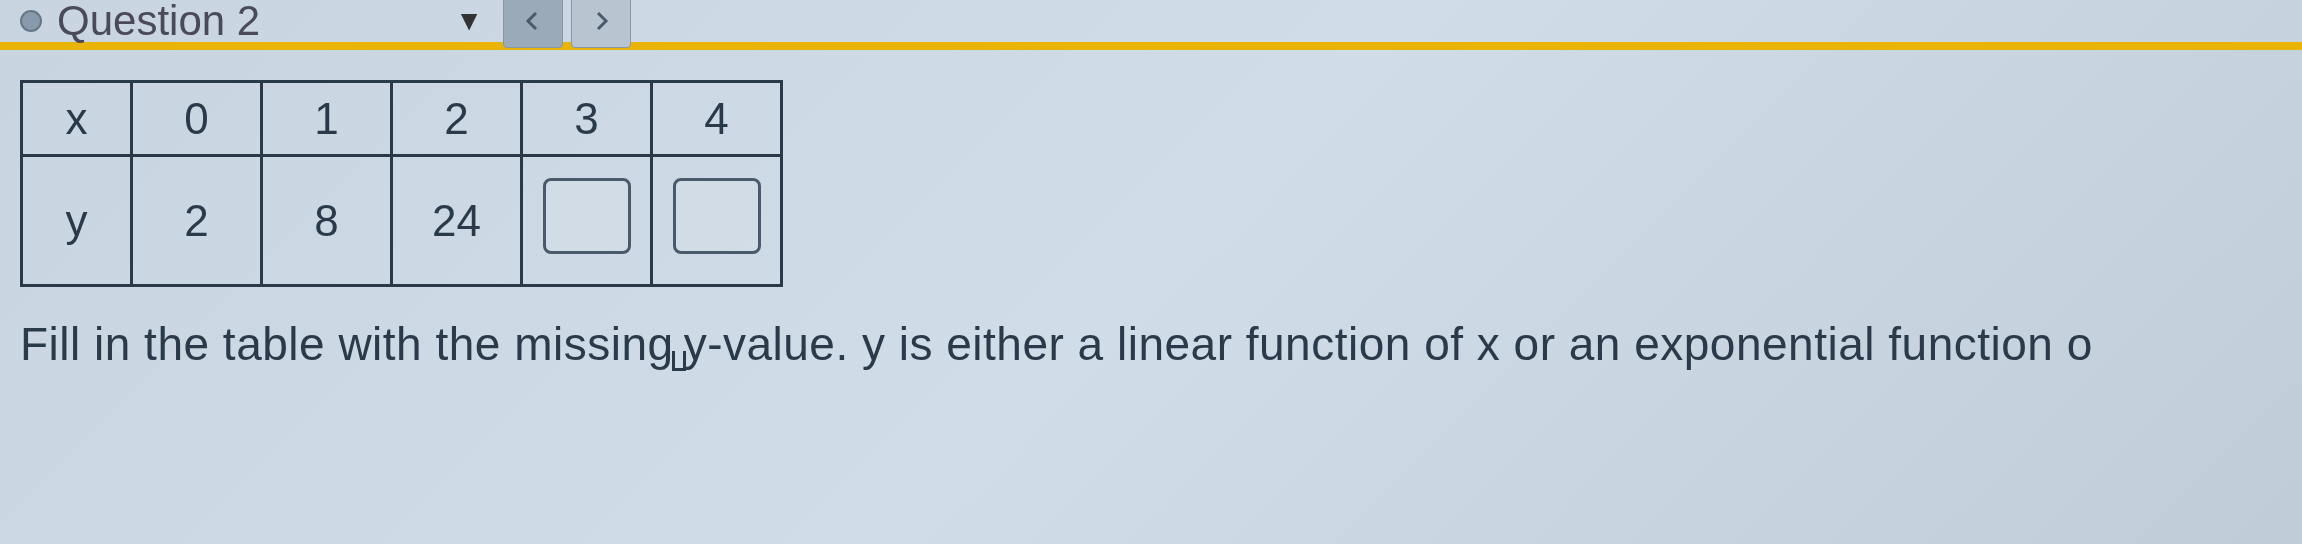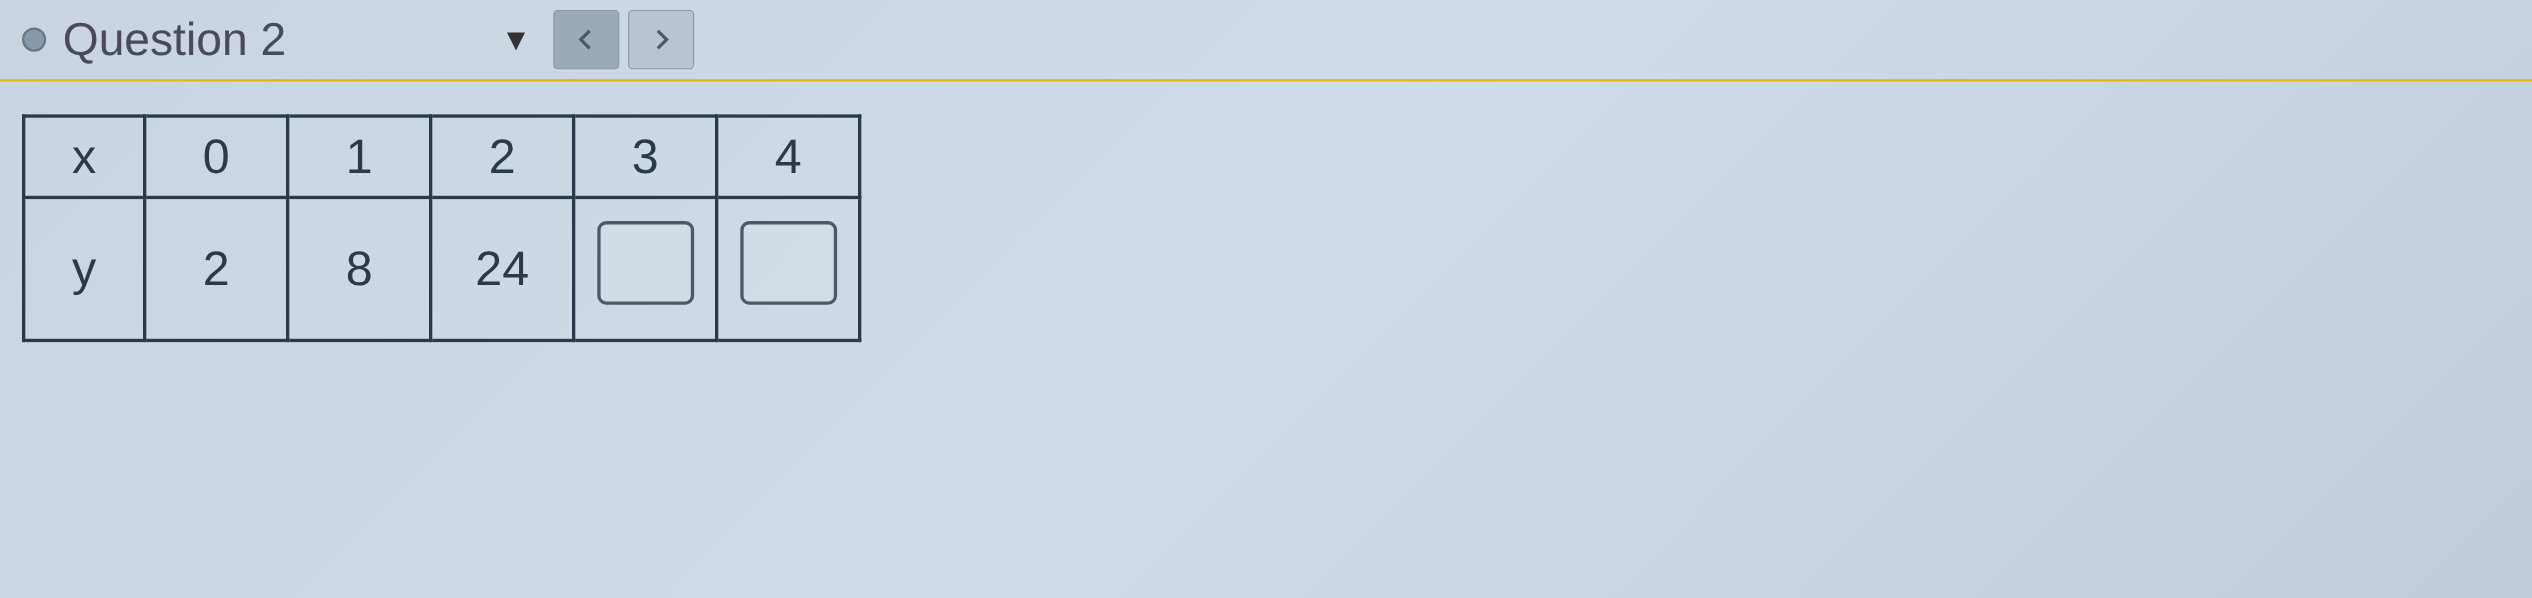--- a/index.html
+++ b/index.html
@@ -13,22 +13,22 @@
       width: 2302px;
       height: 544px;
       overflow: hidden;
       position: relative;
     }
     .toolbar {
       display: flex;
       align-items: center;
       padding: 8px 20px;
       gap: 15px;
-      border-bottom: 2px solid #eab308;
-      height: 74px;
+      border-bottom: 8px solid #eab308;
+      height: 50px;
     }
     .status-dot {
       width: 22px;
       height: 22px;
       border-radius: 50%;
       background: #8899aa;
       border: 2px solid #667788;
     }
     .question-title {
       font-size: 42px;
@@ -158,13 +158,16 @@
       <td class="cell-data">
         <span class="input-box"></span>
       </td>
       <td class="cell-data">
         <span class="input-box"></span>
       </td>
     </tr>
   </tbody>
     </table>
 
+  <div class="instruction">
+    <span>Fill in the table with the missing</span><span class="cursor-mark"></span><span>y-value. y is either a linear function of x or an exponential function o</span>
+  </div>
 </div>
 
 </body></html>

